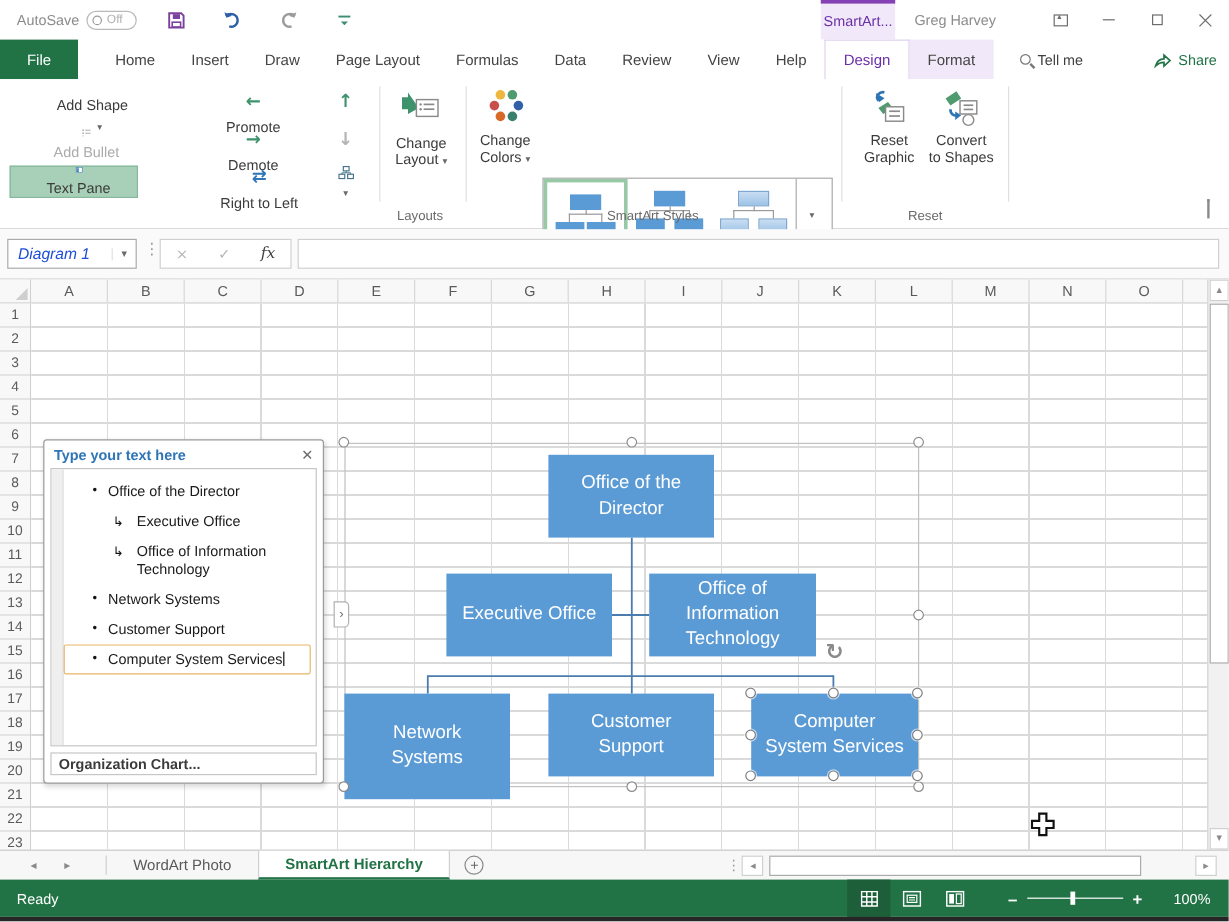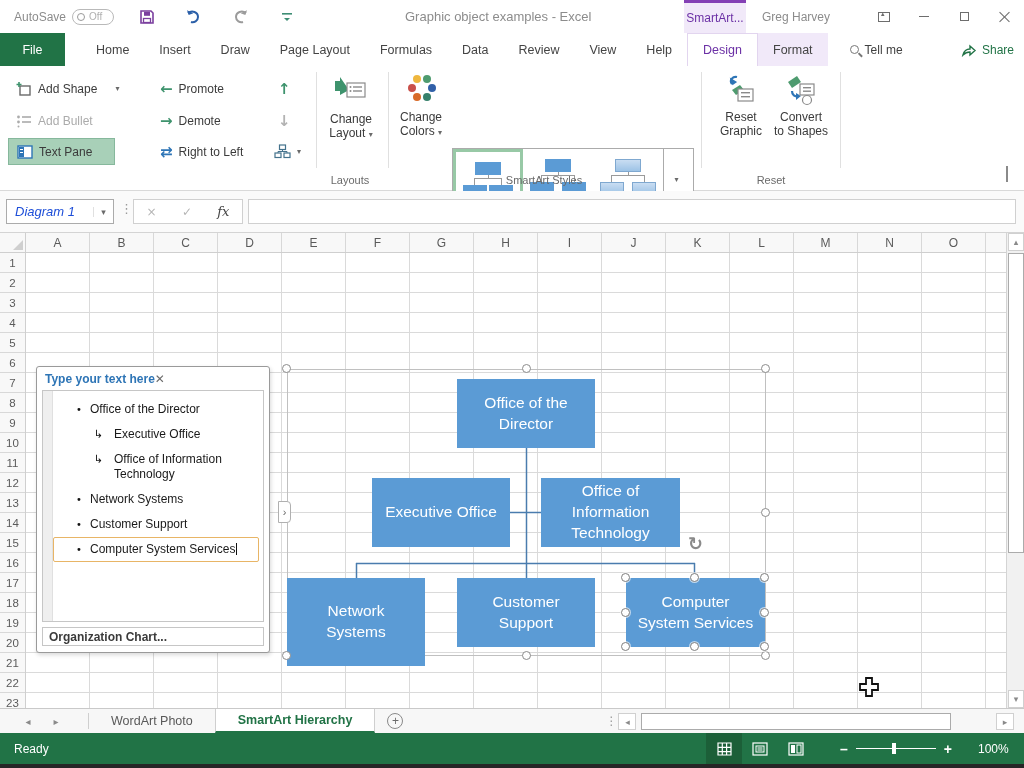--- a/index.html
+++ b/index.html
@@ -33,21 +33,21 @@
   .rtab { padding:0 15px; display:flex; align-items:center; color:#444; font-size:12.5px; white-space:nowrap; }
   #ctx-bg { display:flex; background:#f1e9f9; }
   .rtab.active { background:#fff; color:#6b30a5; border:1px solid #e2d5ef; border-bottom:none; }
   #tellme { display:flex; align-items:center; gap:6px; color:#404040; padding:0 14px; margin-left:8px; }
   .mag { width:9px; height:9px; border:1.5px solid #777; border-radius:50%; position:relative; }
   .mag::after { content:""; position:absolute; width:5px; height:1.5px; background:#777; transform:rotate(45deg); left:7px; top:8px; }
   #share { position:absolute; right:10px; top:33px; height:33px; display:flex; align-items:center; gap:5px; color:#217346; }
 
   
   #ribbon { position:absolute; top:66px; left:0; width:1024px; height:125px; background:#fff; border-bottom:1px solid #d9d9d9; }
-  .rb-row-btn { position:absolute; height:27px; display:flex; align-items:center; gap:6px; padding-left:8px; color:#3b3b3b; }
+  .rb-row-btn { position:absolute; height:27px; display:flex; align-items:center; gap:6px; padding-left:8px; color:#3b3b3b;flex-direction:column; }
   .grp-label { position:absolute; bottom:4px; font-size:11px; color:#6a6a6a; text-align:center; }
   .grp-sep { position:absolute; top:6px; bottom:22px; width:1px; background:#e0e0e0; }
   .dd { font-size:8px; color:#6a6a6a; }
   .disabled { color:#ababab; }
   .arrow-g { color:#3e936d; font-size:15px; font-weight:bold; }
   .arrow-b { color:#2e75b6; font-size:15px; font-weight:bold; }
   .arrow-dis { color:#b3b3b3; font-size:15px; font-weight:bold; }
   #btn-textpane { background:#a8d0b8; border:1px solid #86b89c; }
   .big-btn { position:absolute; top:6px; height:92px; display:flex; flex-direction:column; align-items:center; color:#3b3b3b; }
   .big-btn .lbl { line-height:14px; text-align:center; }
@@ -85,21 +85,21 @@
   .col-h { width:64px; height:20px; flex:0 0 64px; display:flex; align-items:center; justify-content:center; color:#5a5a5a; border-right:1px solid #d8d8d8; font-size:12px; }
   #row-headers { position:absolute; left:0; top:253px; width:26px; height:455px; background:#f8f8f8; border-right:1px solid #cfcfcf; overflow:hidden; }
   .row-h { height:20px; display:flex; align-items:center; justify-content:center; color:#5a5a5a; border-bottom:1px solid #d8d8d8; font-size:11.5px; }
   #grid-canvas { position:absolute; left:26px; top:253px; width:980px; height:455px; background-color:#fff;
     background-image:
       repeating-linear-gradient(to right, transparent 0 63px, #dadada 63px 64px),
       repeating-linear-gradient(to bottom, transparent 0 19px, #dadada 19px 20px); }
 
   
   #text-pane { position:absolute; left:36px; top:366px; width:234px; height:287px; background:#fff; border:1px solid #9a9a9a; border-radius:3px; box-shadow:1px 2px 4px rgba(0,0,0,.15); }
-  #tp-header { height:23px; display:flex; align-items:center; justify-content:flex-start; padding:0 8px; }
+  #tp-header { height:23px; display:flex; align-items:center; justify-content:space-between; padding:0 8px; }
   #tp-title { color:#2e75b6; font-weight:bold; font-size:12px; }
   #tp-close { color:#6a6a6a; font-size:12px; font-weight:bold; }
   #tp-body { position:absolute; left:5px; right:5px; top:23px; bottom:30px; border:1px solid #c6c6c6; background:#fff; overflow:hidden; }
   #tp-strip { position:absolute; left:0; top:0; bottom:0; width:10px; background:#efefef; border-right:1px solid #e0e0e0; }
   #tp-list { position:absolute; left:10px; right:0; top:6px; }
   .tp-row { position:relative; padding:4px 6px 4px 36px; line-height:15px; color:#1a1a1a; border:1px solid transparent; border-radius:2px; }
   .tp-row .tp-bullet { position:absolute; left:22px; font-size:10px; color:#111; }
   .tp-row.lvl2 { padding-left:60px; }
   .tp-row.lvl2 .tp-bullet { left:40px; font-size:11px; }
   .tp-row.active { border-color:#e8b566; margin-right:4px; }
@@ -180,21 +180,20 @@
           <path d="M14 4 C10 1 4 3 4 8 C4 12 8 14 11 13" fill="none" stroke="#9b9b9b" stroke-width="2"></path>
           <path d="M14 1 L14 6 L9 6 Z" fill="#9b9b9b" transform="rotate(20 14 4)"></path>
         </svg>
     </div>
     <div class="qat-btn" style="left:272px">
       <svg width="12" height="12" viewBox="0 0 12 12">
           <rect x="1" y="2" width="10" height="1.6" fill="#3e8e75"></rect>
           <path d="M3 7 L9 7 L6 10 Z" fill="#3e8e75"></path>
         </svg>
     </div>
-    <div class="tb-item" id="title-text">Graphic object examples  -  Excel</div>
     <div class="tb-item" id="ctx-tab-group">SmartArt...</div>
     <div class="tb-item" id="user-name">Greg Harvey</div>
     <div class="win-btn" style="right:120px">
         <span class="ribbon-opts"></span>
       </div>
     <div class="win-btn" style="right:80px">
         <span class="minimize-line"></span>
       </div>
     <div class="win-btn" style="right:40px">
         <span class="restore-rect"></span>

